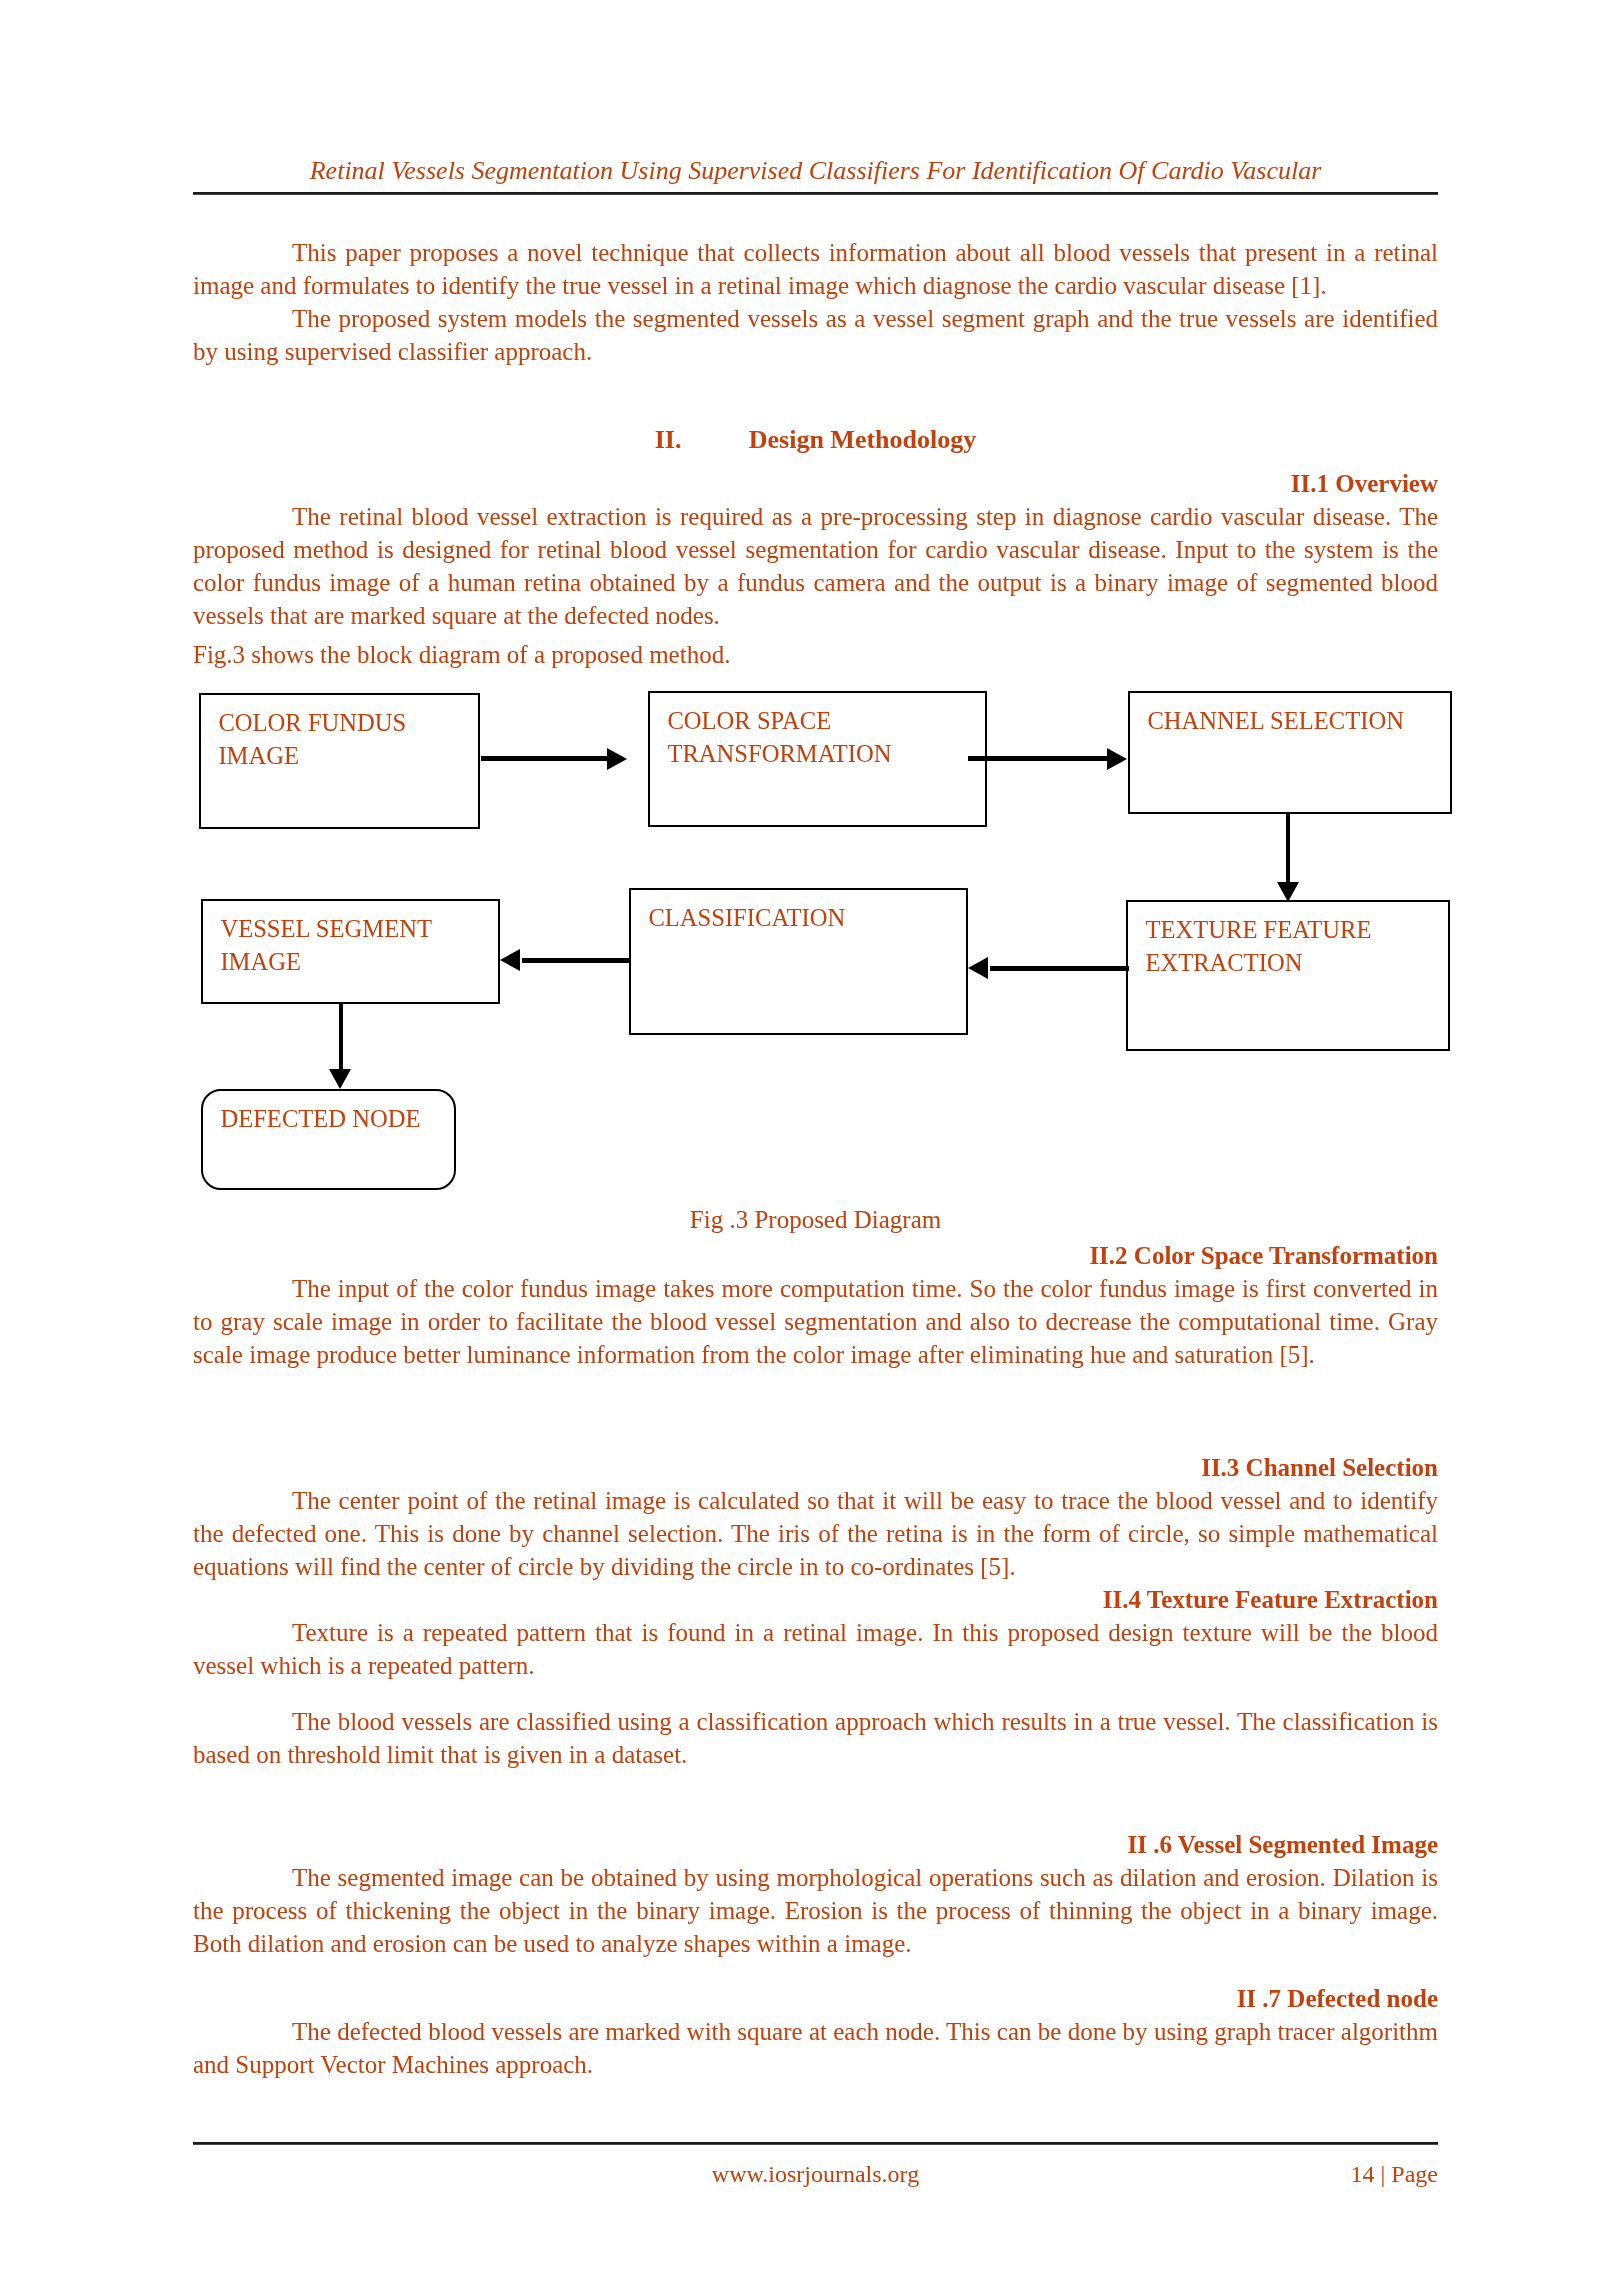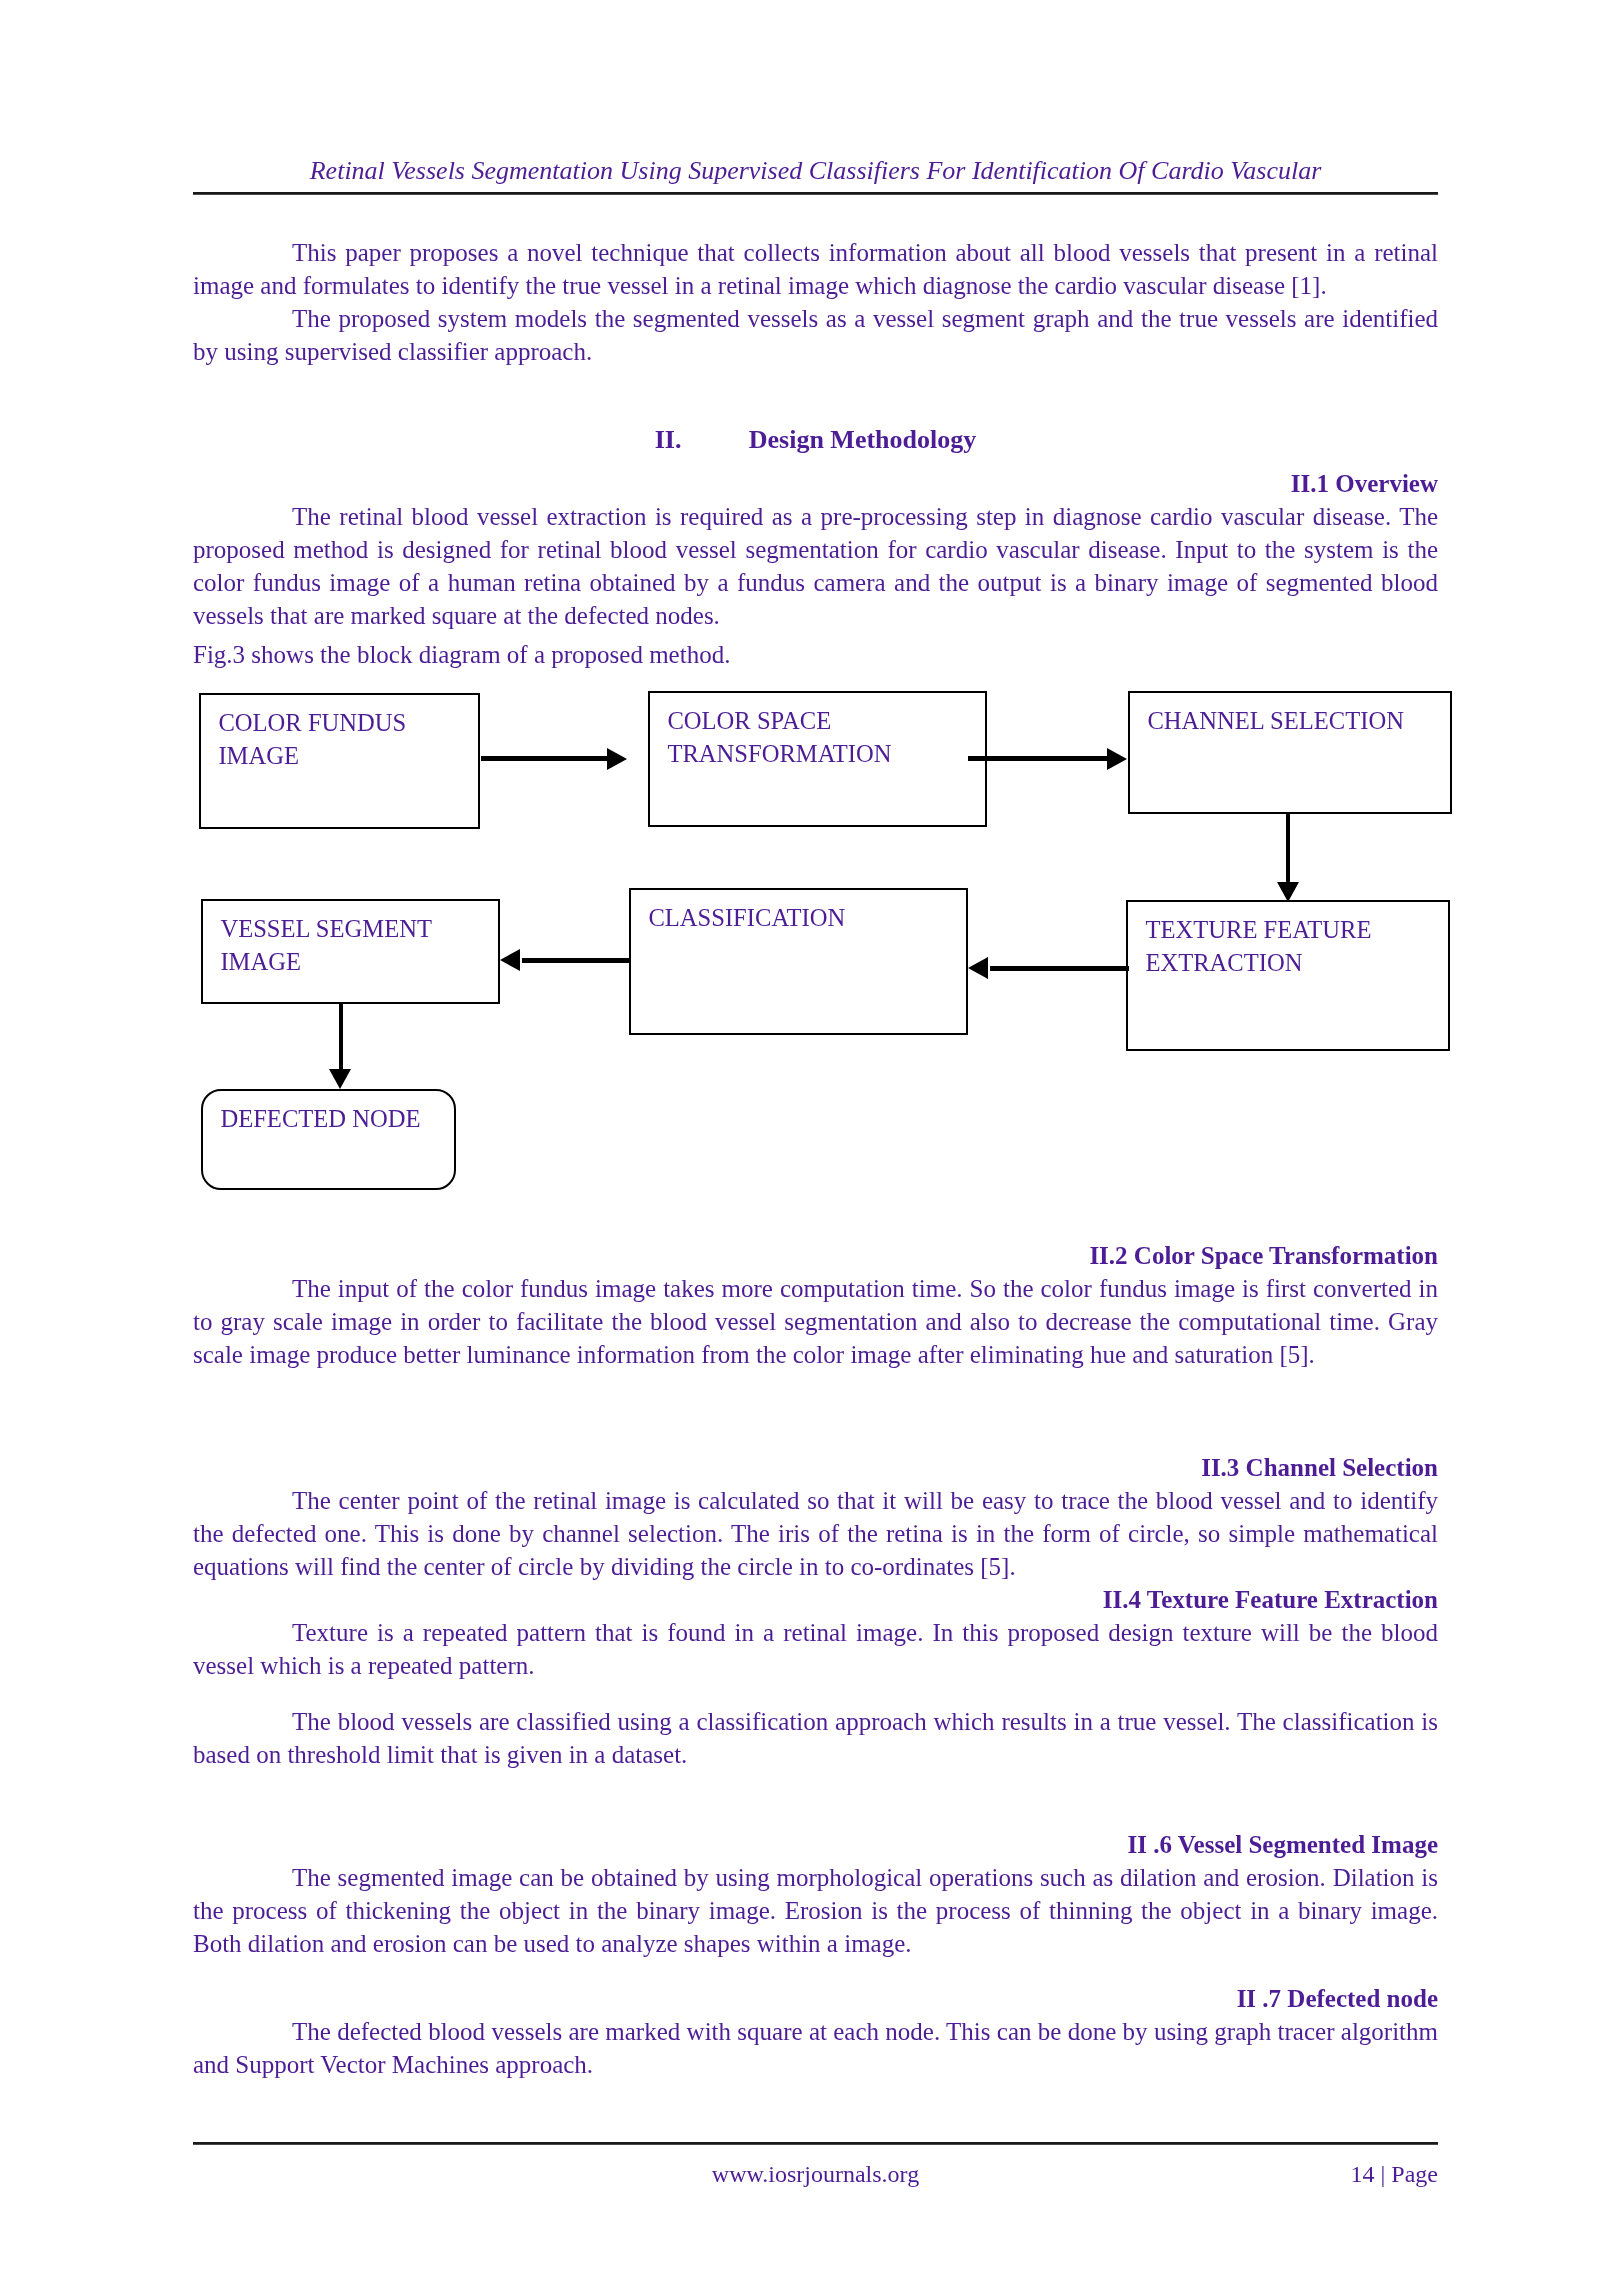--- a/index.html
+++ b/index.html
@@ -6,21 +6,21 @@
     margin: 0;
     padding: 0;
     background: #ffffff;
   }
   .page {
     position: relative;
     width: 1624px;
     height: 2295px;
     background: #ffffff;
     font-family: "Liberation Serif", "DejaVu Serif", serif;
-    color: #4c1d95;
+    color: #c2410c;
     box-sizing: border-box;
     overflow: hidden;
   }
 
   
   .runhead {
     position: absolute;
     left: 193px;
     top: 155px;
     width: 1245px;
@@ -223,20 +223,21 @@
     <div class="dhead left" style="left:500px; top:949px;"></div>
 
     <div class="dline" style="left:339px; top:1004px; width:4px; height:73px;"></div>
     <div class="dhead down" style="left:329px; top:1069px;"></div>
 
     <div class="dbox" style="left:201px; top:1089px; width:255px; height:101px;border-radius:20px;">
       <span class="lbl">DEFECTED NODE</span>
     </div>
   </div>
 
+  <div class="figcap" style="top:1204px;">Fig .3 Proposed Diagram</div>
 
   <div class="col" style="top:1239px;">
     <h3 class="sec">II.2 Color Space Transformation</h3>
     <p class="body indent">The input of the color fundus image takes more computation time. So the color fundus image is first converted in to gray scale image in order to facilitate the blood vessel segmentation and also to decrease the computational time. Gray scale image produce better luminance information from the color image after eliminating hue and saturation [5].</p>
   </div>
 
   <div class="col" style="top:1427px;margin-top:24px;">
     <h3 class="sec">II.3 Channel Selection</h3>
     <p class="body indent">The center point of the retinal image is calculated so that it will be easy to trace the blood vessel and to identify the defected one. This is done by channel selection. The iris of the retina is in the form of circle, so simple mathematical equations will find the center of circle by dividing the circle in to co-ordinates [5].</p>
   </div>

